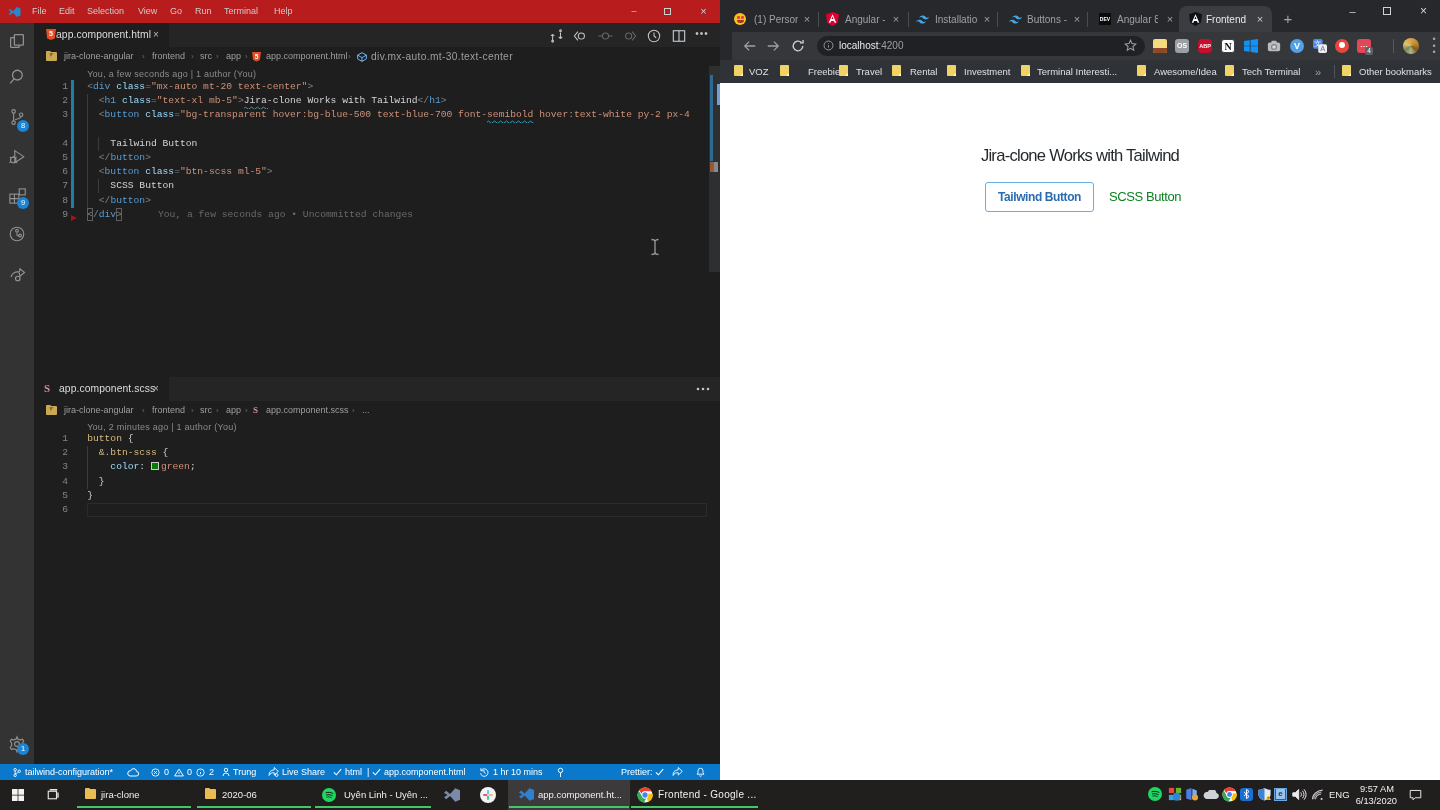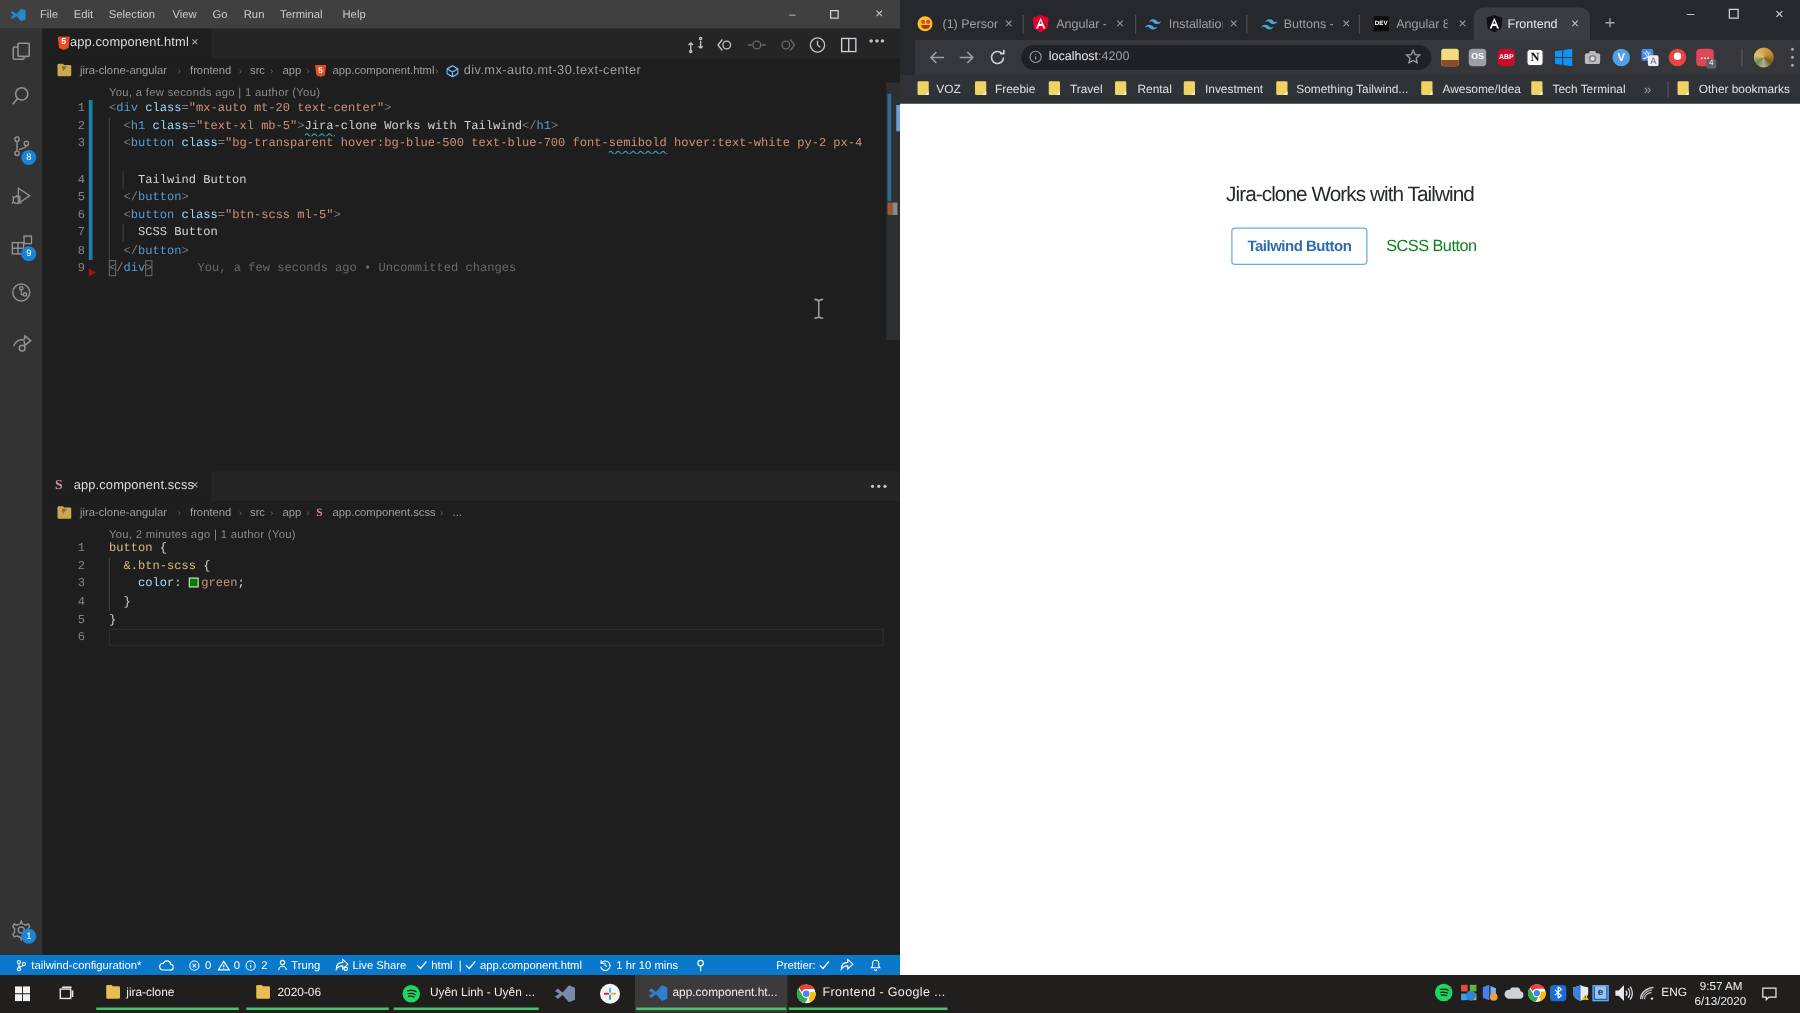--- a/index.html
+++ b/index.html
@@ -2,21 +2,21 @@
 <html><head>
 <meta charset="utf-8">
 <style>
 * { margin:0; padding:0; box-sizing:border-box; }
 html,body { width:1440px; height:810px; overflow:hidden; background:#000; }
 body { font-family:"Liberation Sans", sans-serif; }
 .abs { position:absolute; }
 #desktop { position:absolute; left:0; top:0; width:1440px; height:810px; }
 
 #vscode { position:absolute; left:0; top:0; width:720px; height:780px; background:#1e1e1e; }
-#vs-title { position:absolute; left:0; top:0; width:720px; height:23px; background:#404040; }
+#vs-title { position:absolute; left:0; top:0; width:720px; height:23px; background:#b91c1c; }
 .menu-item { position:absolute; top:0; height:23px; line-height:23px; font-size:9px; color:#cccccc; }
 #vs-activity { position:absolute; left:0; top:23px; width:34px; height:741px; background:#333333; }
 .act-ic { position:absolute; left:8px; width:18px; height:18px; }
 .act-badge { position:absolute; width:12px; height:12px; border-radius:50%; background:#1a85d6; color:#fff; font-size:7.5px; line-height:12px; text-align:center; }
 #vs-tabs1 { position:absolute; left:34px; top:23px; width:686px; height:24px; background:#252526; }
 #vs-tabs2 { position:absolute; left:34px; top:377px; width:686px; height:24px; background:#252526; }
 .vs-tab { position:absolute; left:0; top:0; width:135px; height:24px; background:#1e1e1e; }
 .vs-tab .tlabel { position:absolute; left:22px; top:0; height:24px; line-height:24px; font-size:10.3px; color:#dcdcdc; letter-spacing:0.1px; }
 .vs-tab .tclose { position:absolute; left:119px; top:0; height:24px; line-height:23px; font-size:10px; color:#b8b8b8; }
 .bc { position:absolute; height:19px; line-height:19px; font-size:9px; color:#9f9f9f; }
@@ -430,29 +430,29 @@
     <div class="abs" style="left:625px;top:7px;width:14px;height:14px;border-radius:3px;background:#e0485a;color:#fff;font-size:8px;font-weight:bold;text-align:center;line-height:12px">…</div>
     <div class="abs" style="left:633px;top:15px;width:8px;height:8px;border-radius:2px;background:#5f6368;color:#fff;font-size:6.5px;text-align:center;line-height:8px">4</div>
     <div class="abs" style="left:661px;top:7px;width:1px;height:14px;background:#55585c"></div>
     <div class="abs" style="left:671px;top:6px;width:16px;height:16px;border-radius:50%;background:conic-gradient(#d8a24a,#b8862f 20%,#7a5a20 35%,#b4b48a 50%,#708a50 65%,#e0c070 80%,#d8a24a);"></div>
     <div class="abs" style="left:698px;top:4px;width:8px;height:20px;color:#a2a6ab;font-size:9px;line-height:6.5px;text-align:center;letter-spacing:0">•<br>•<br>•</div>
   </div>
   <div id="ch-bookmarks">
     <div class="bm-folder" style="left:14px"></div>
         <div class="bm" style="left:29px">VOZ</div>
     <div class="bm-folder" style="left:60px"></div>
-        <div class="bm" style="left:76px">Freebie</div>
+        <div class="bm" style="left:88px">Freebie</div>
     <div class="bm-folder" style="left:119px"></div>
         <div class="bm" style="left:136px">Travel</div>
     <div class="bm-folder" style="left:172px"></div>
         <div class="bm" style="left:190px">Rental</div>
     <div class="bm-folder" style="left:227px"></div>
         <div class="bm" style="left:244px">Investment</div>
     <div class="bm-folder" style="left:301px"></div>
-        <div class="bm" style="left:317px">Something Tailwind...</div>
+        <div class="bm" style="left:317px">Terminal Interesti...</div>
     <div class="bm-folder" style="left:417px"></div>
         <div class="bm" style="left:434px">Awesome/Idea</div>
     <div class="bm-folder" style="left:505px"></div>
         <div class="bm" style="left:522px">Tech Terminal</div>
     <div class="bm" style="left:595px;color:#9da1a6;font-size:11px">»</div>
     <div class="abs" style="left:614px;top:5px;width:1px;height:13px;background:#505356"></div>
     <div class="bm-folder" style="left:622px"></div>
         <div class="bm" style="left:639px">Other bookmarks</div>
   </div>
   <div id="ch-page">

